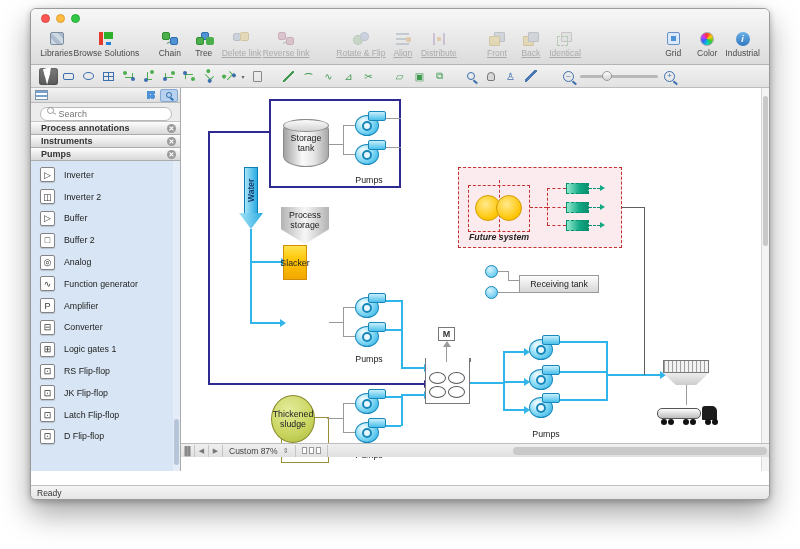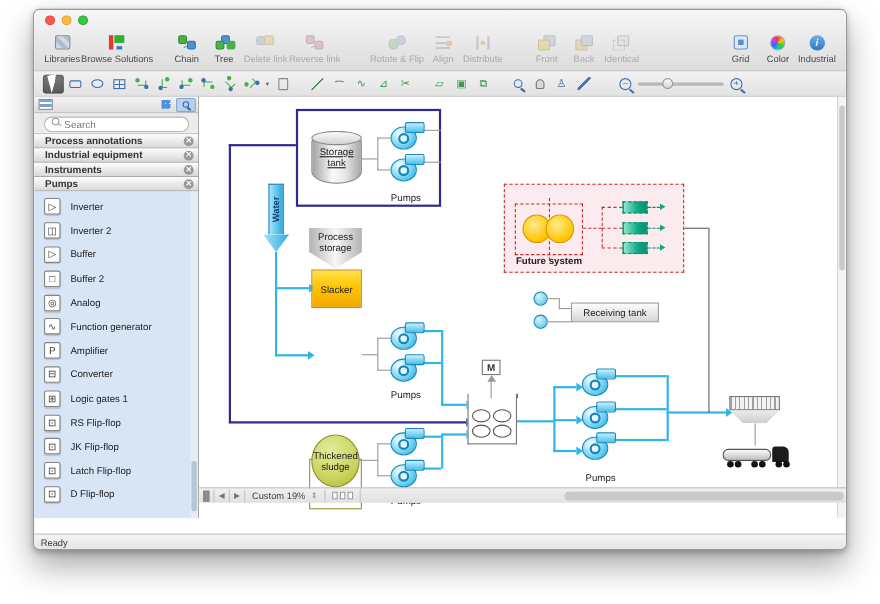--- a/index.html
+++ b/index.html
@@ -17,21 +17,21 @@
   .light.y{background:#fdbc40;border:.5px solid #de9f34;}
   .light.g{background:#33c748;border:.5px solid #27aa35;}
   .title{font-size:10.5px;color:#3c3c3c;display:flex;align-items:center;gap:4px;}
   .doc-ic{width:9px;height:11px;border:1px solid #d9534f;border-radius:1px;background:#fdecea;position:relative;}
   .doc-ic::after{content:"";position:absolute;left:1px;top:2px;right:1px;height:1px;background:#d9534f;box-shadow:0 2px 0 #d9534f,0 4px 0 #d9534f;}
   .title::after{content:"⌄";color:#9a9a9a;font-size:9px;margin-left:2px;}
   .toolbar1{height:36px;display:flex;align-items:flex-start;padding:2px 8px 0 8px;}
   .tb-item{display:flex;flex-direction:column;align-items:center;justify-content:flex-start;height:32px;min-width:34px;padding:0 3px;}
   .tb-item .ic{height:17px;display:flex;align-items:center;justify-content:center;}
   .tb-item .lab{font-size:8.5px;color:#4a4a4a;white-space:nowrap;margin-top:1px;}
-  .tb-item.dis .lab{color:#ababab;}
+  .tb-item.dis .lab{color:#ababab;text-decoration:underline;}
   .tb-item.dis .ic{opacity:.45;filter:grayscale(.4);}
   
   .ic-lib{width:14px;height:13px;border:1px solid #7d8da0;border-radius:2px;
     background:linear-gradient(45deg,#cfd9e4 25%,#aebdcd 25% 50%,#cfd9e4 50% 75%,#aebdcd 75%);}
   .ic-sol{width:14px;height:13px;position:relative;}
   .ic-sol::before{content:"";position:absolute;left:0;top:0;width:4px;height:13px;background:#e23b2e;}
   .ic-sol::after{content:"";position:absolute;left:5px;top:0;width:9px;height:7px;background:#2db12d;
     box-shadow:0 8px 0 -2px #1f7fd4;}
   .nodes{width:16px;height:13px;position:relative;}
   .nodes::before,.nodes::after{content:"";position:absolute;width:6px;height:6px;border-radius:2px;}
@@ -137,21 +137,21 @@
   .arup::before{content:"";position:absolute;left:-3px;top:-5px;width:0;height:0;
     border-left:4px solid transparent;border-right:4px solid transparent;border-bottom:6px solid currentColor;}
   .dh{position:absolute;height:0;border-top:1.2px dashed #c43030;}
   .dv{position:absolute;width:0;border-left:1.2px dashed #c43030;}
   .navy-rect{position:absolute;border:2px solid #2e2a8f;}
   .cyl{position:absolute;border:1px solid #8a8a8a;border-radius:50%/11px;
     background:linear-gradient(90deg,#a2a2a2,#fafafa 42%,#e6e6e6 68%,#a8a8a8);
     display:flex;align-items:center;justify-content:center;text-align:center;line-height:1.15;}
   .cyl::before{content:"";position:absolute;left:-1px;top:-1px;right:-1px;height:11px;border:1px solid #8a8a8a;border-radius:50%;
     background:linear-gradient(180deg,#fbfbfb,#d2d2d2);}
-  .cyl span{position:relative;z-index:1;text-decoration:underline;}
+  .cyl span{position:relative;z-index:1;}
   .pump{position:absolute;width:24px;height:21px;border:1.5px solid #1787ba;border-radius:50%;z-index:1;
     background:radial-gradient(circle at 35% 30%,#e8f8fe 10%,#8edcf6 45%,#2eb3e6 90%);}
   .pump::before{content:"";position:absolute;right:-8px;top:-5px;width:16px;height:8px;z-index:-1;
     background:linear-gradient(180deg,#c8eefb,#49c0ec);border:1.5px solid #1787ba;border-radius:2px;}
   .pump::after{content:"";position:absolute;left:6px;top:5px;width:6px;height:6px;border:2px solid #1787ba;border-radius:50%;background:#eaf8fe;}
   .dlabel{position:absolute;text-align:center;line-height:1.15;}
   .water{position:absolute;width:24px;}
   .water .shaft{position:absolute;left:5px;top:0;width:14px;height:46px;border:1px solid #0b7fb5;border-bottom:none;
     background:linear-gradient(90deg,#a8e4f8,#29abe2);}
   .water .head{position:absolute;left:0;top:46px;width:24px;height:16px;
@@ -166,21 +166,21 @@
   .sludge-rect{position:absolute;border:1.5px solid #9a8f35;background:transparent;}
   .sludge{position:absolute;border-radius:50%;border:1px solid #8a8a2a;
     background:radial-gradient(circle at 40% 30%,#e4eb9a,#c8d45e 60%,#a9ba3e);
     display:flex;align-items:center;justify-content:center;text-align:center;line-height:1.15;z-index:1;}
   .vessel{position:absolute;border:1.5px solid #777;border-top:none;background:#fff;}
   .vessel::before{content:"";position:absolute;left:-1.5px;top:-4px;width:1.5px;height:4px;background:#777;}
   .vessel::after{content:"";position:absolute;right:-1.5px;top:-4px;width:1.5px;height:4px;background:#777;}
   .mix-e{position:absolute;width:17px;height:12px;border:1px solid #555;border-radius:50%;background:#fff;}
   .mbox{position:absolute;width:17px;height:14px;border:1px solid #777;background:#fff;
     display:flex;align-items:center;justify-content:center;font-size:9px;font-weight:bold;color:#333;}
-  .future{position:absolute;background:#fcebee;border:1.5px dashed #c43030;}
+  .future{position:absolute;background:#fcebee;border:1.5px dashed #c43030;font-style:italic;}
   .fdash{position:absolute;border:1.2px dashed #c43030;}
   .blob{position:absolute;width:26px;height:26px;border-radius:50%;border:1px solid #cf9b00;
     background:radial-gradient(circle at 40% 35%,#ffe98c,#ffc400 70%,#eda800);}
   .teal{position:absolute;width:23px;height:11px;border:1px dashed #0a8f6e;
     background:linear-gradient(90deg,#8fe9cd,#12a884 60%,#0a8f6e);}
   .tarr{position:absolute;width:11px;border-top:1.2px dashed #0a8f6e;}
   .tarr::after{content:"";position:absolute;right:-5px;top:-4px;border-top:3.5px solid transparent;border-bottom:3.5px solid transparent;border-left:5px solid #12a884;}
   .rtank{position:absolute;border:1px solid #9a9a9a;background:linear-gradient(180deg,#fdfdfd,#d6d6d6);
     display:flex;align-items:center;justify-content:center;}
   .ccirc{position:absolute;width:13px;height:13px;border-radius:50%;border:1.5px solid #1787ba;
@@ -427,24 +427,20 @@
           </span>
       </div>
       <div class="searchrow">
         <span class="searchwrap"><input class="search" placeholder="Search" style=""></span>
       </div>
       <div class="section">
         <span>Process annotations</span>
           <span class="x">✕</span>
       </div>
       <div class="section">
-        <span>Industrial equipment</span>
-          <span class="x">✕</span>
-      </div>
-      <div class="section">
         <span>Instruments</span>
           <span class="x">✕</span>
       </div>
       <div class="section">
         <span>Pumps</span>
           <span class="x">✕</span>
       </div>
       <div class="liblist">
         <div class="lib-item">
             <span class="lib-ico">▷</span>
@@ -531,38 +527,38 @@
           <span class="head"></span>
           <span class="wl">Water</span>
         </div>
         <div class="seg v cy" style="left:69px;top:141px;height:95px"></div>
         <div class="seg h cy ar" style="left:69px;top:173px;width:31px"></div>
         <div class="seg h cy ar" style="left:69px;top:234px;width:30px"></div>
 
         <div class="penta" style="left:100px;top:119px;width:48px;height:37px">
             <span>Process storage</span>
           </div>
-        <div class="slacker" style="left:102px;top:157px;width:46px;height:35px">
+        <div class="slacker" style="left:102px;top:157px;width:24px;height:35px">
             <span>Slacker</span>
           </div>
 
         <div class="seg h1 gr" style="left:148px;top:234px;width:14px"></div>
         <div class="seg v1 gr" style="left:162px;top:219px;height:30px"></div>
         <div class="seg h1 gr" style="left:162px;top:219px;width:12px"></div>
         <div class="seg h1 gr" style="left:162px;top:248px;width:12px"></div>
         <div class="pump" style="left:174px;top:209px"></div>
         <div class="pump" style="left:174px;top:238px"></div>
         <div class="dlabel" style="left:165px;top:266px;width:46px">Pumps</div>
         <div class="seg h cy" style="left:203px;top:212px;width:17px"></div>
         <div class="seg h cy" style="left:203px;top:241px;width:17px"></div>
         <div class="seg v cy" style="left:220px;top:212px;height:69px"></div>
         <div class="seg h cy ar" style="left:220px;top:279px;width:23px"></div>
 
         <div class="sludge-rect" style="left:100px;top:329px;width:48px;height:46px"></div>
-        <div class="sludge" style="left:102px;top:307px;width:44px;height:48px">
+        <div class="sludge" style="left:90px;top:307px;width:44px;height:48px">
             <span>Thickened sludge</span>
           </div>
         <div class="seg h1 gr" style="left:146px;top:330px;width:16px"></div>
         <div class="seg v1 gr" style="left:162px;top:315px;height:30px"></div>
         <div class="seg h1 gr" style="left:162px;top:315px;width:12px"></div>
         <div class="seg h1 gr" style="left:162px;top:344px;width:12px"></div>
         <div class="pump" style="left:174px;top:305px"></div>
         <div class="pump" style="left:174px;top:334px"></div>
         <div class="dlabel" style="left:165px;top:362px;width:46px">Pumps</div>
         <div class="seg h cy" style="left:203px;top:308px;width:17px"></div>
@@ -642,21 +638,21 @@
         </div>
       </div>
       <div class="vscroll">
           <span class="th"></span>
         </div>
       <div class="pagerbar">
         <span class="pg" style="width:14px;color:#888">▐▌</span>
         <span class="pg arrow">◀</span>
         <span class="pg arrow">▶</span>
         <span class="zoomsel">
-          <span>Custom 19%</span>
+          <span>Custom 87%</span>
             <span class="stp">⇕</span>
         </span>
         <span class="pageico">
             <i></i>
             <i></i>
             <i></i>
           </span>
         <span class="hscroll">
             <span class="th"></span>
           </span>

